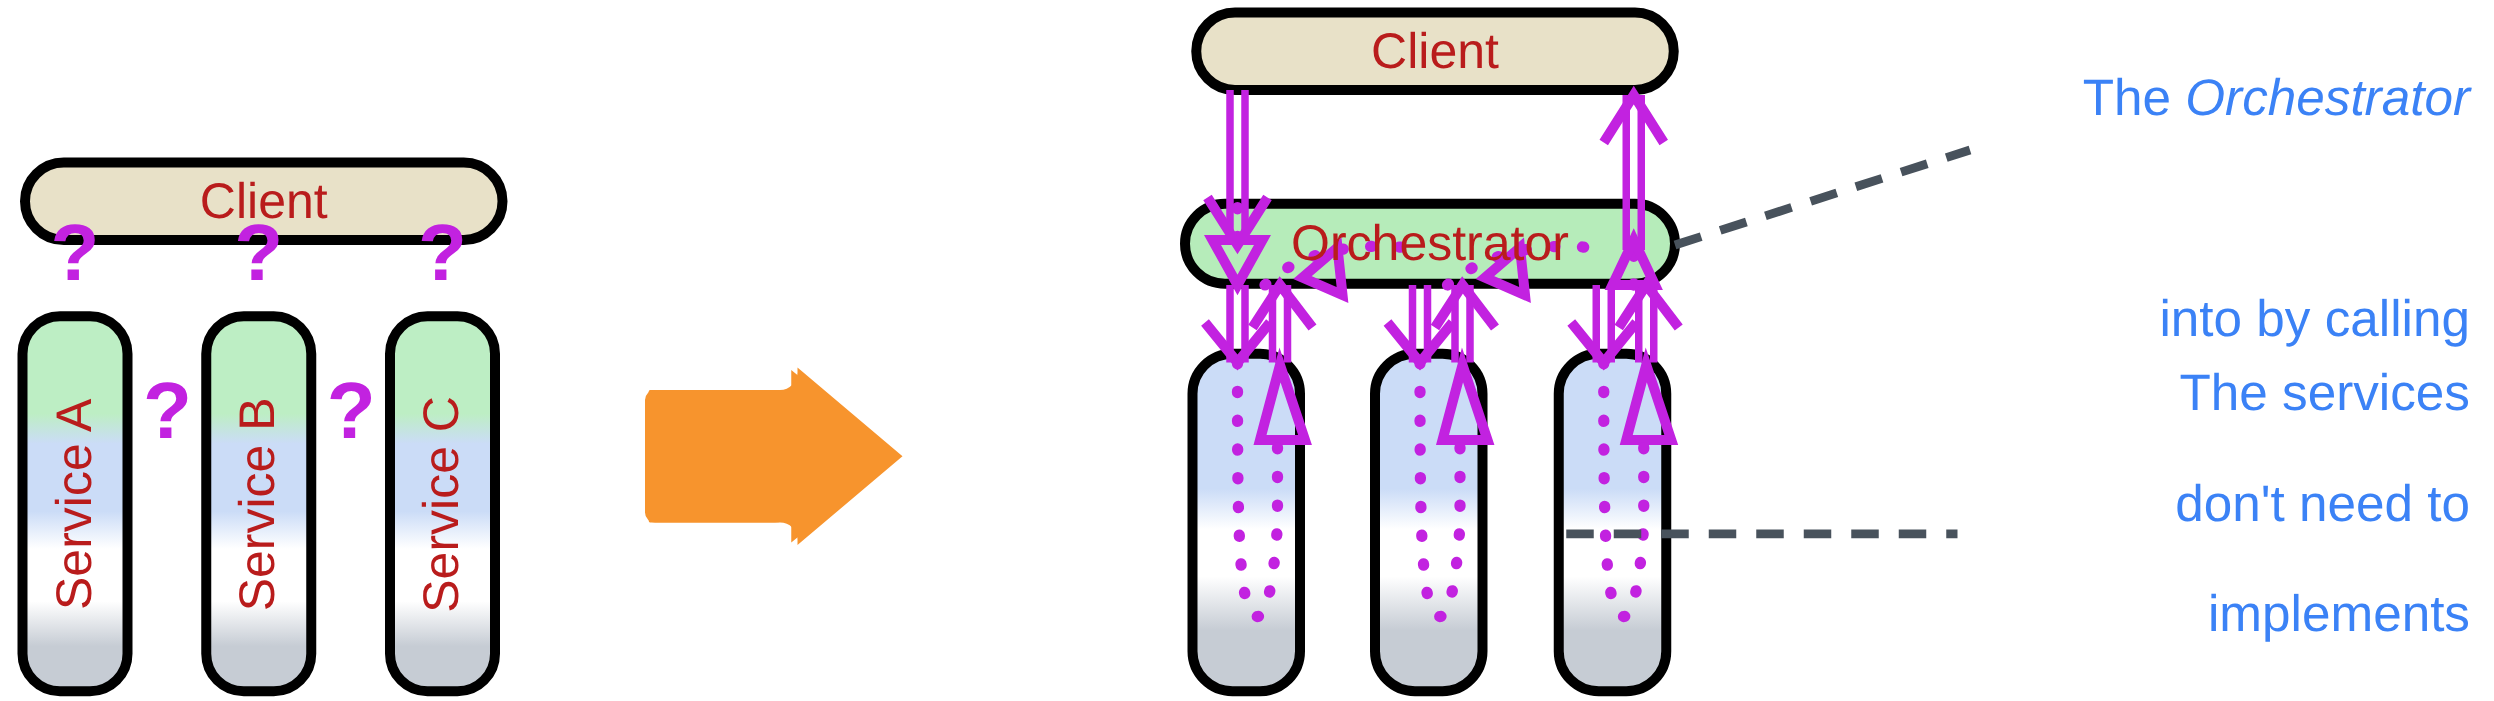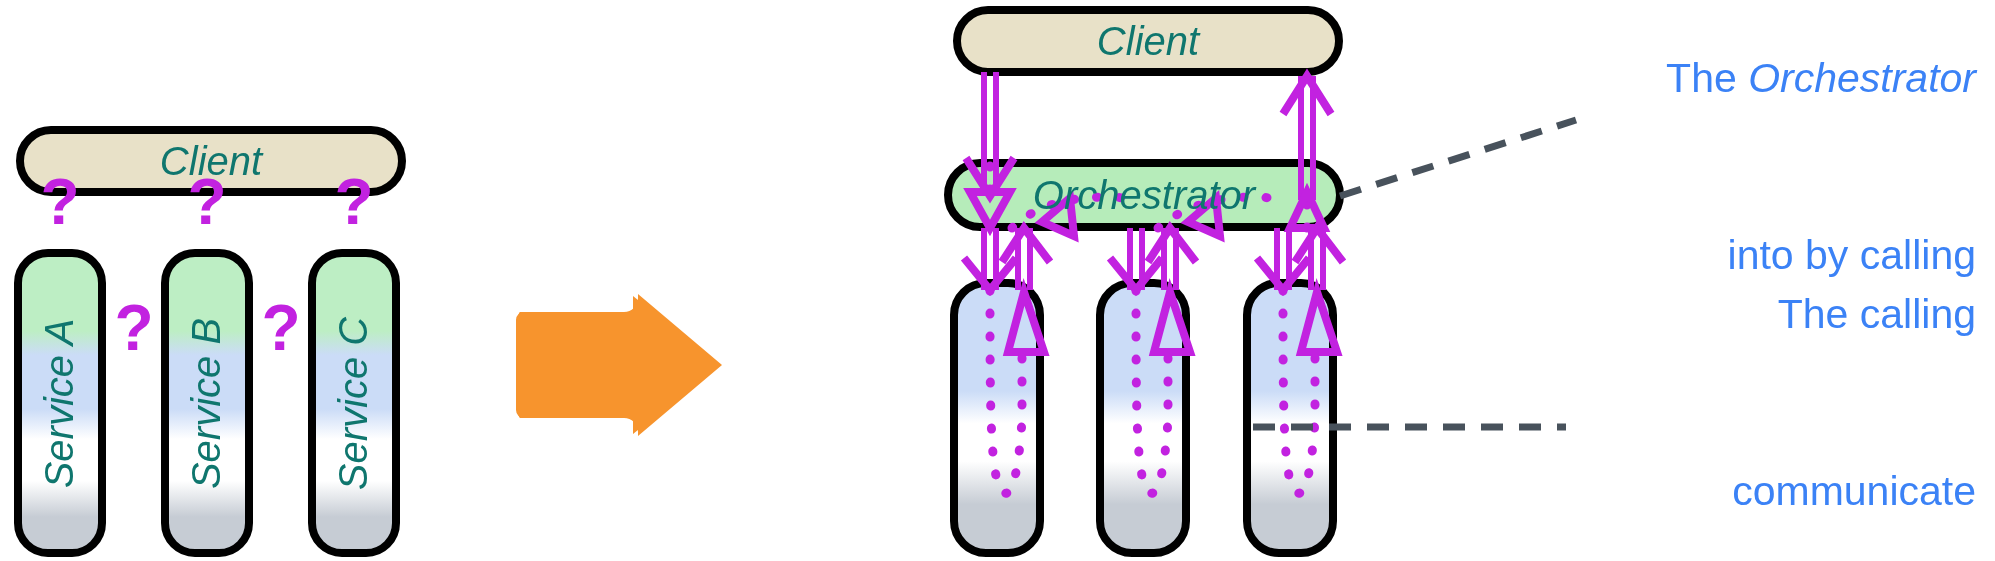--- a/index.html
+++ b/index.html
@@ -22,24 +22,23 @@
     left: 0;
     top: 0;
     width: 1995px;
     height: 561px;
   }
   .box-label {
     position: absolute;
     display: flex;
     align-items: center;
     justify-content: center;
-    color: #0f766e;
+    color: #b91c1c;
     pointer-events: none;
     white-space: nowrap;
-    font-style: italic;
   }
   .client-label {
     font-size: 40px;
   }
   .orch-label {
     font-size: 40px;
   }
   .svc-label {
     font-size: 40px;
     transform: rotate(-90deg);
@@ -242,19 +241,19 @@
 
   <div class="box-label orch-label" style="left:948px; top:163px; width:392px; height:64px;">Orchestrator</div>
 
   <div class="annot" style="left:1576px; top:12px; width:400px;">
     <span>The </span><em>Orchestrator</em><br>
     <br>
     <span>into by calling</span><br>
   </div>
 
   <div class="annot" style="left:1576px; top:248px; width:400px;">
-    <span>The calling</span><br>
-    <br>
-    <span>communicate</span><br>
+    <span>The services</span><br>
+    <span>don't need to</span><br>
+    <span>implements</span><br>
     <span>directly</span>
   </div>
 
 </div>
 
 </body></html>

